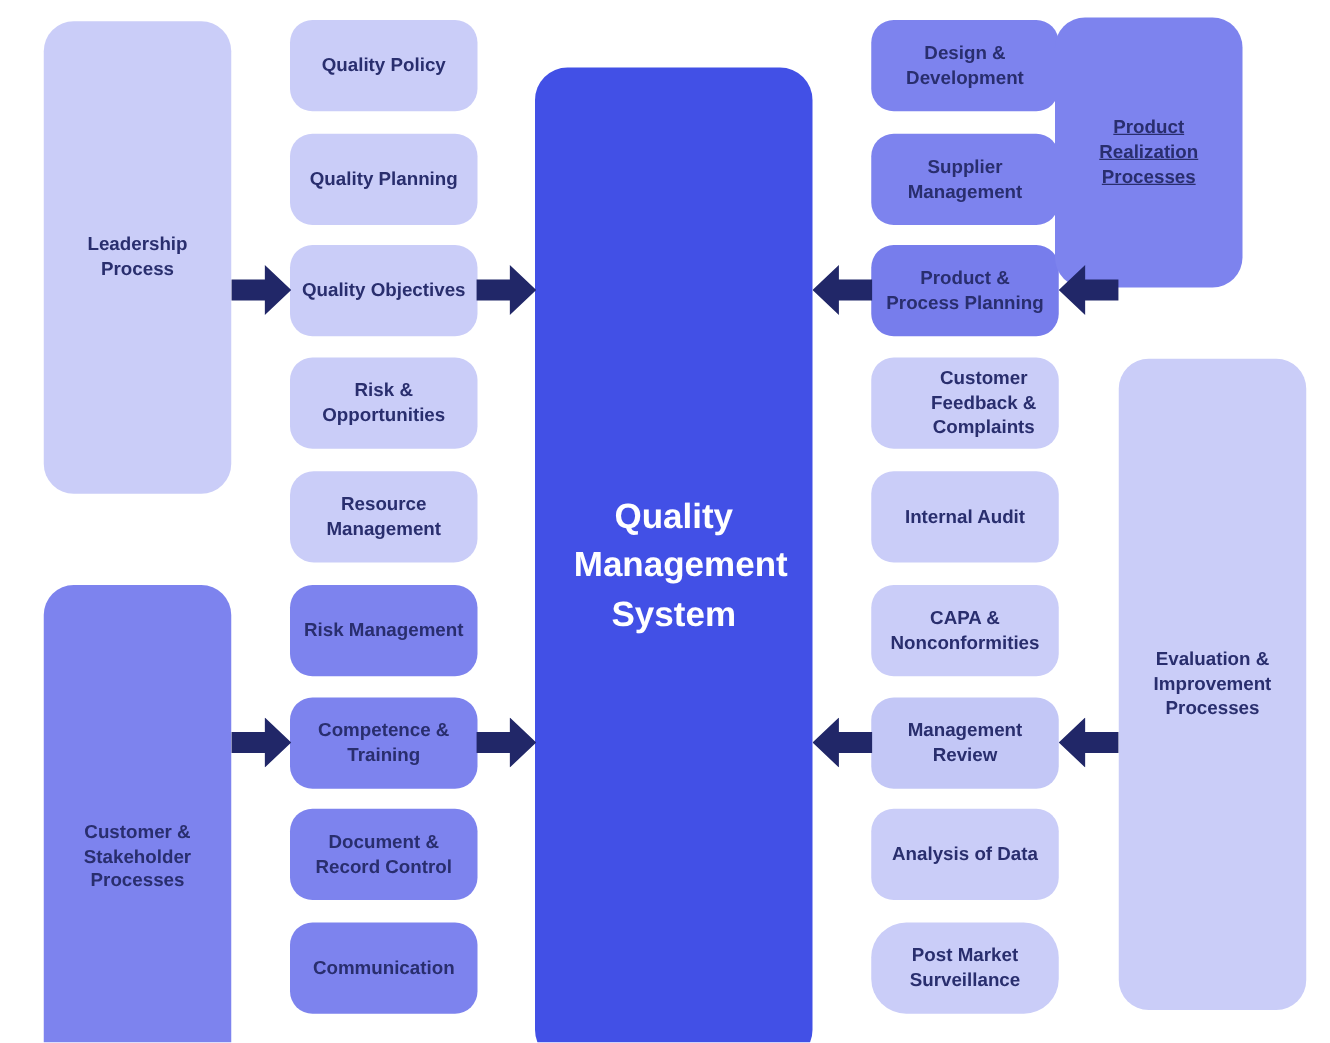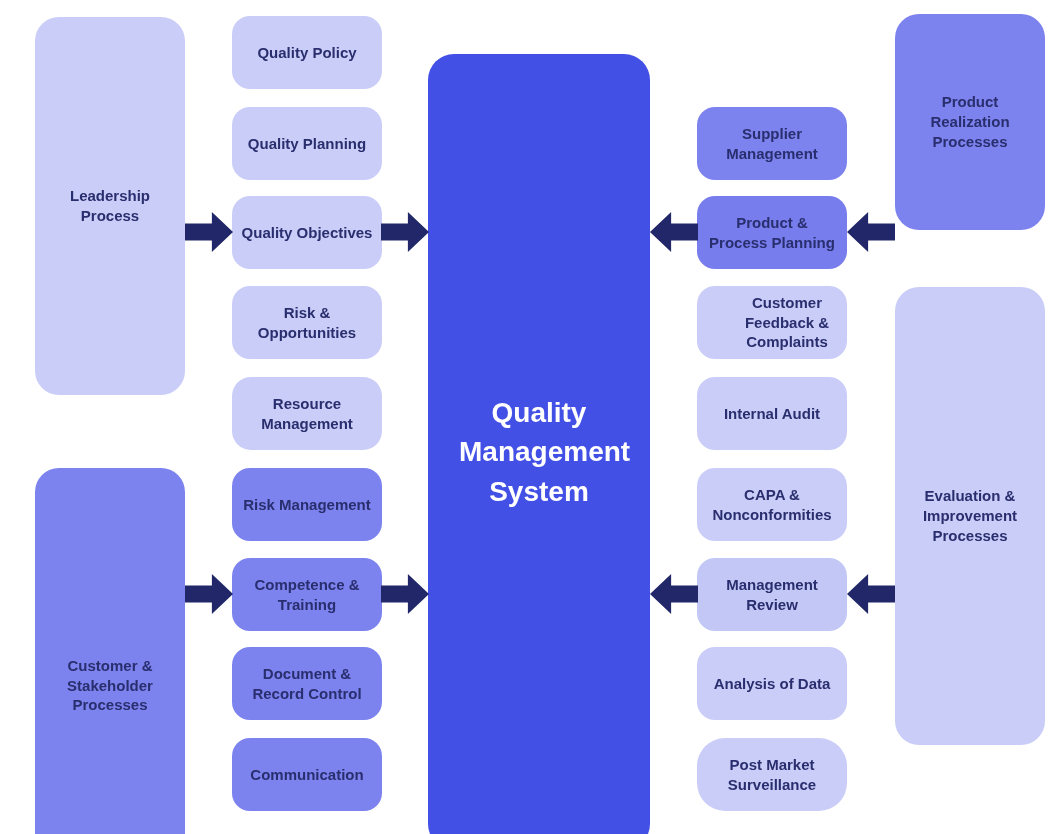--- a/index.html
+++ b/index.html
@@ -94,20 +94,23 @@
     <span>Document &amp; Record Control</span>
   </div>
   <div class="box small mid" style="left:232px;top:738px;">
     <span>Communication</span>
   </div>
 
   <div class="box center-box">
     <span class="label-inner">Quality Management System</span>
   </div>
 
+  <div class="box small mid" style="left:697px;top:16px;">
+    <span>Design &amp; Development</span>
+  </div>
   <div class="box small mid" style="left:697px;top:107px;">
     <span>Supplier Management</span>
   </div>
   <div class="box small mid-connected" style="left:697px;top:196px;">
     <span>Product &amp; Process Planning</span>
   </div>
   <div class="box small light" style="left:697px;top:286px;padding-left:39px;">
     <span>Customer Feedback &amp; Complaints</span>
   </div>
   <div class="box small light" style="left:697px;top:377px;">
@@ -119,24 +122,24 @@
   <div class="box small light-connected" style="left:697px;top:558px;">
     <span>Management Review</span>
   </div>
   <div class="box small light" style="left:697px;top:647px;">
     <span>Analysis of Data</span>
   </div>
   <div class="box small light" style="left:697px;top:738px;border-radius:28px;">
     <span>Post Market Surveillance</span>
   </div>
 
-  <div class="box tall mid" style="left:895px;top:14px;height:216px;">
+  <div class="box tall mid" style="left:844px;top:14px;height:216px;text-decoration:underline;">
     <span class="label-inner">Product Realization Processes</span>
   </div>
-  <div class="box tall light" style="left:895px;top:287px;height:458px;">
+  <div class="box tall light" style="left:895px;top:287px;height:521px;">
     <span class="label-inner">Evaluation &amp; Improvement Processes</span>
   </div>
 
   <div class="arrow right" style="left:185px;top:212px;"></div>
   <div class="arrow right" style="left:381px;top:212px;"></div>
   <div class="arrow right" style="left:185px;top:574px;"></div>
   <div class="arrow right" style="left:381px;top:574px;"></div>
   <div class="arrow left" style="left:650px;top:212px;"></div>
   <div class="arrow left" style="left:847px;top:212px;"></div>
   <div class="arrow left" style="left:650px;top:574px;"></div>

